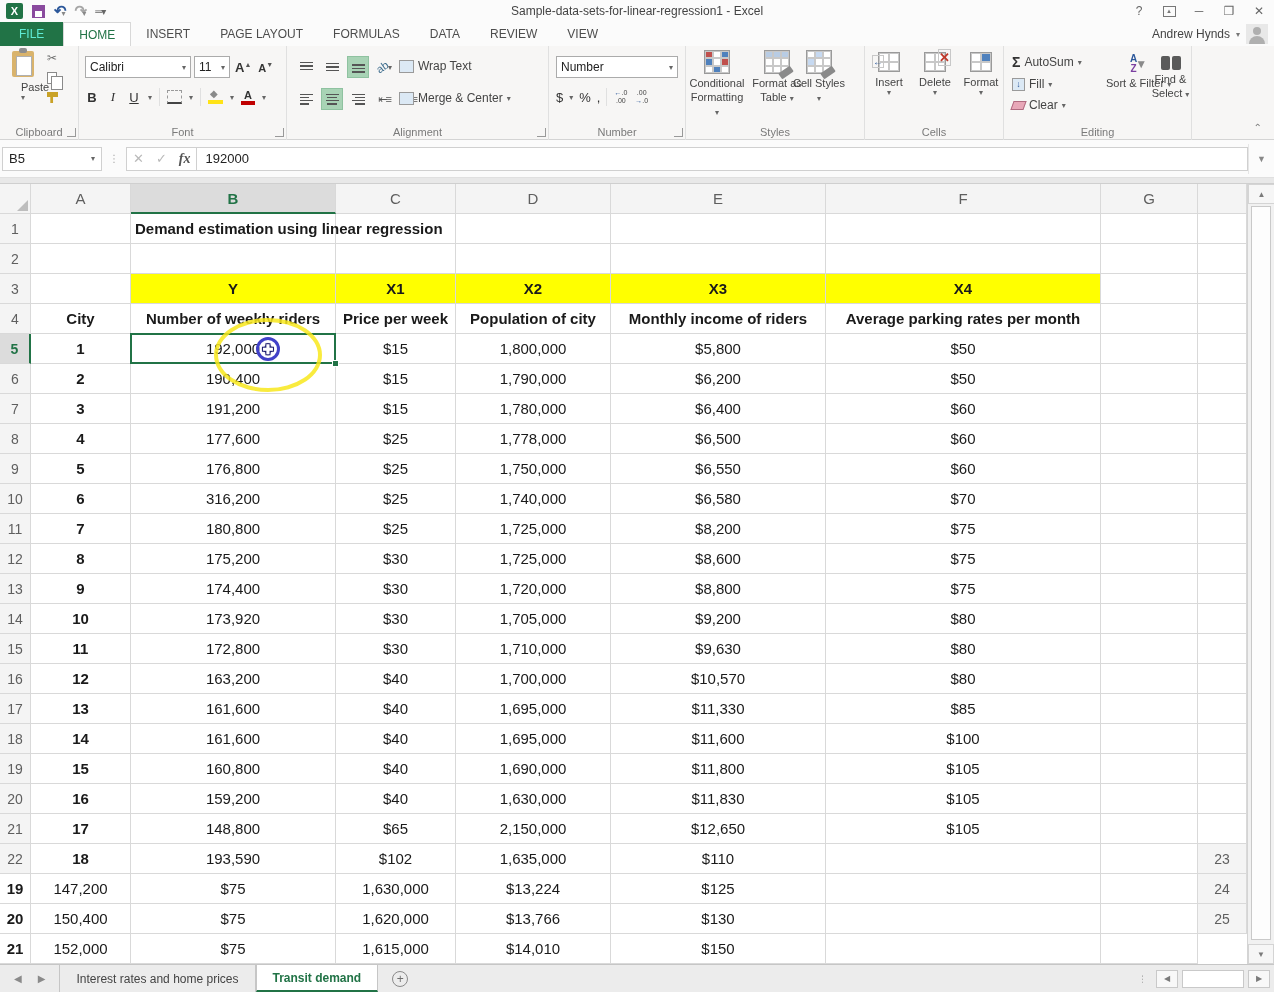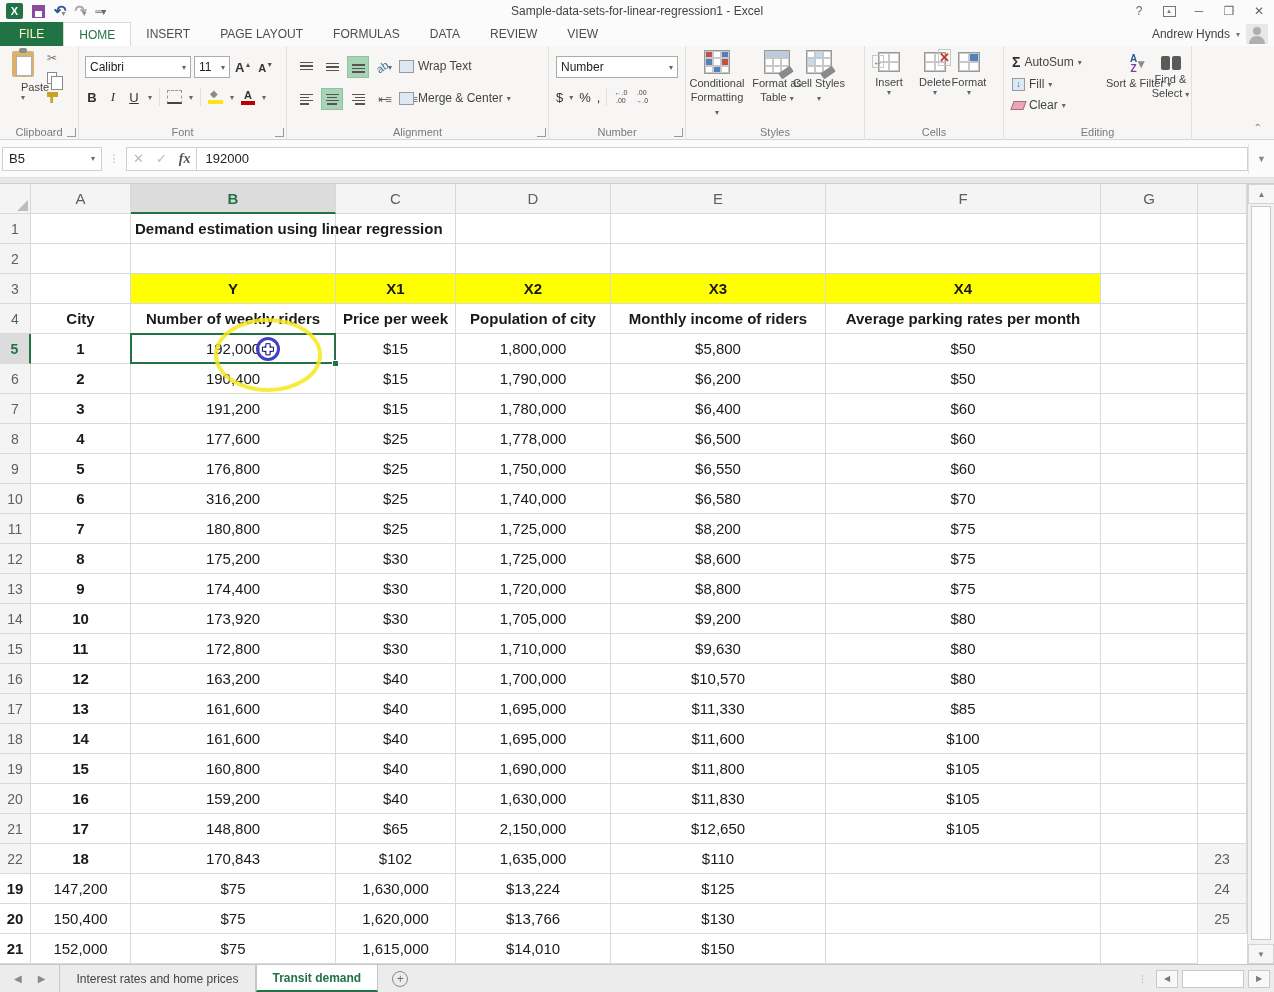--- a/index.html
+++ b/index.html
@@ -20,21 +20,21 @@
   .qat-more { font-size:10px; color:#666; letter-spacing:-1px; }
   .tb-title { position:absolute; left:0; right:0; text-align:center; font-size:12px; color:#444; pointer-events:none; }
   .tb-controls { margin-left:auto; display:flex; align-items:center; }
   .tb-btn { width:30px; height:22px; display:flex; align-items:center; justify-content:center;
     color:#666; font-size:12px; }
   .ribbon-opts { width:13px; height:11px; border:1px solid #777; display:flex; align-items:flex-start; justify-content:center; font-size:7px; color:#777; }
 
   
   .tab-row { height:24px; background:#FBFBFB; display:flex; align-items:flex-end; position:relative; }
   .rtab { padding:4px 15px; font-size:12px; color:#4d4d4d; height:24px; display:flex; align-items:center; }
-  .rtab.file { background:#217346; color:#fef9c3; padding:4px 19px; }
+  .rtab.file { background:#217346; color:#5eead4; padding:4px 19px; }
   .rtab.active { background:#fff; color:#217346; border:1px solid #D8D8D8; border-bottom:none; }
   .account { position:absolute; right:6px; top:2px; display:flex; align-items:center; gap:6px; font-size:12px; color:#444; }
   .acct-dd { font-size:8px; color:#777; }
   .avatar { width:22px; height:20px; background:#E8E8E8; position:relative; overflow:hidden; }
   .avatar:before { content:""; position:absolute; left:7px; top:3px; width:8px; height:8px; border-radius:50%; background:#AFAFAF; }
   .avatar:after { content:""; position:absolute; left:3px; top:12px; width:16px; height:10px; border-radius:8px 8px 0 0; background:#AFAFAF; }
 
   
   .ribbon { height:94px; background:#F7F6F5; border-bottom:1px solid #D4D4D4; display:flex; position:relative; }
   .rgroup { position:relative; height:94px; border-right:1px solid #E0E0E0; flex:none; }
@@ -434,21 +434,21 @@
         <span class="cgrid">
             <span></span>
             <span></span>
             <span></span>
             <span></span>
             <span class="del-x">✕</span>
           </span>
         <span class="cells-lbl">Delete</span>
           <span class="dd">▾</span>
       </div>
-      <div class="cells-btn" style="left:82px">
+      <div class="cells-btn" style="left:94px">
         <span class="cgrid">
             <span></span>
             <span class="fmt-c"></span>
             <span></span>
             <span></span>
           </span>
         <span class="cells-lbl">Format</span>
           <span class="dd">▾</span>
       </div>
       <div class="rgroup-label">Cells</div>
@@ -701,21 +701,21 @@
         <div class="gcell c-bold">17</div>
         <div class="gcell">148,800</div>
         <div class="gcell">$65</div>
         <div class="gcell">2,150,000</div>
         <div class="gcell">$12,650</div>
         <div class="gcell">$105</div>
         <div class="gcell"></div>
         <div class="gcell"></div>
         <div class="gcell rhead">22</div>
         <div class="gcell c-bold">18</div>
-        <div class="gcell">170,843</div>
+        <div class="gcell">193,590</div>
         <div class="gcell">$102</div>
         <div class="gcell">1,635,000</div>
         <div class="gcell">$110</div>
         <div class="gcell"></div>
         <div class="gcell"></div>
         <div class="gcell rhead">23</div>
         <div class="gcell c-bold">19</div>
         <div class="gcell">147,200</div>
         <div class="gcell">$75</div>
         <div class="gcell">1,630,000</div>

